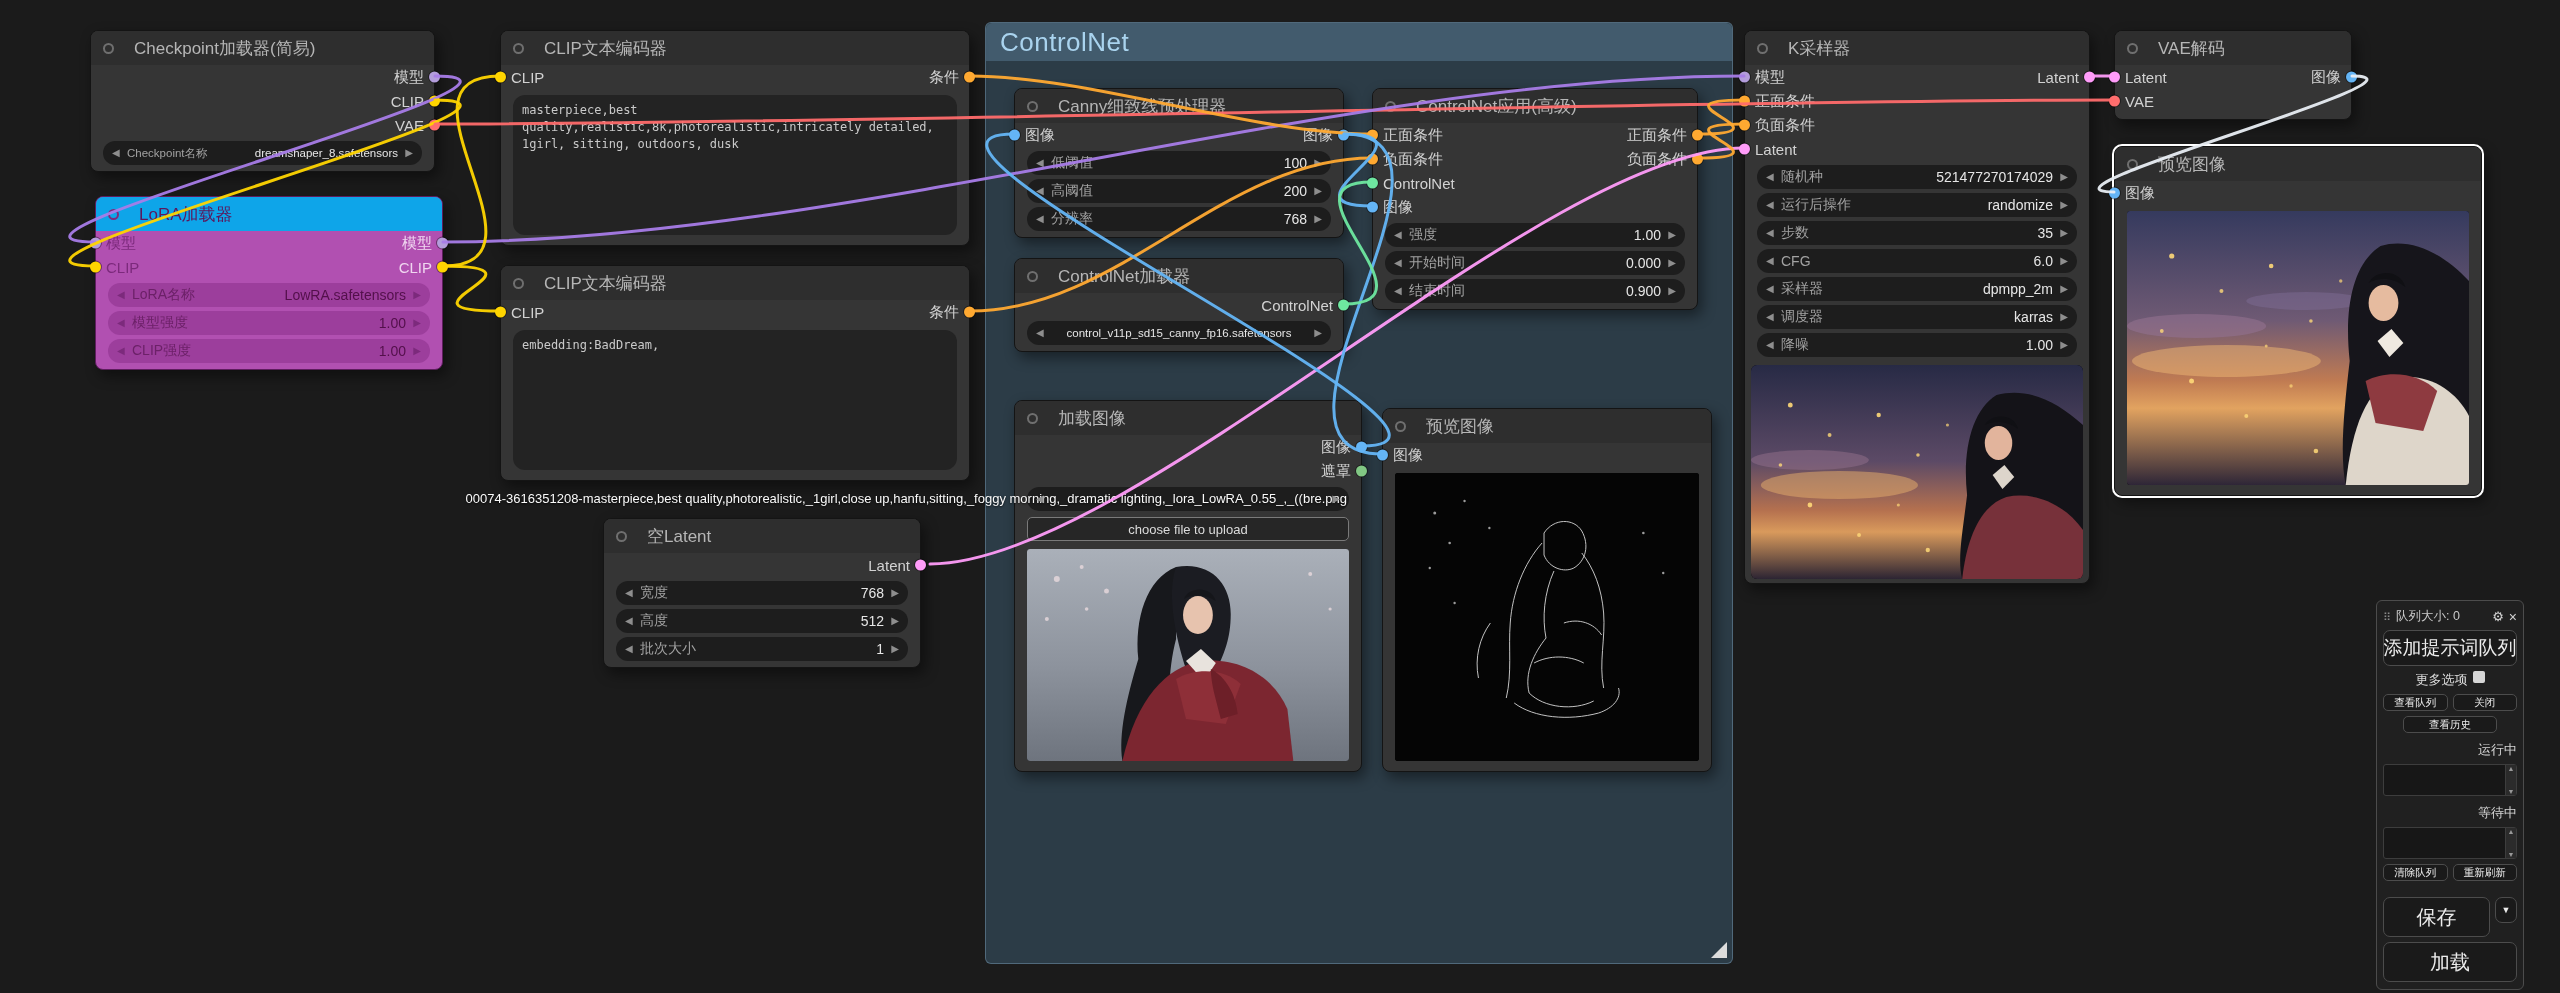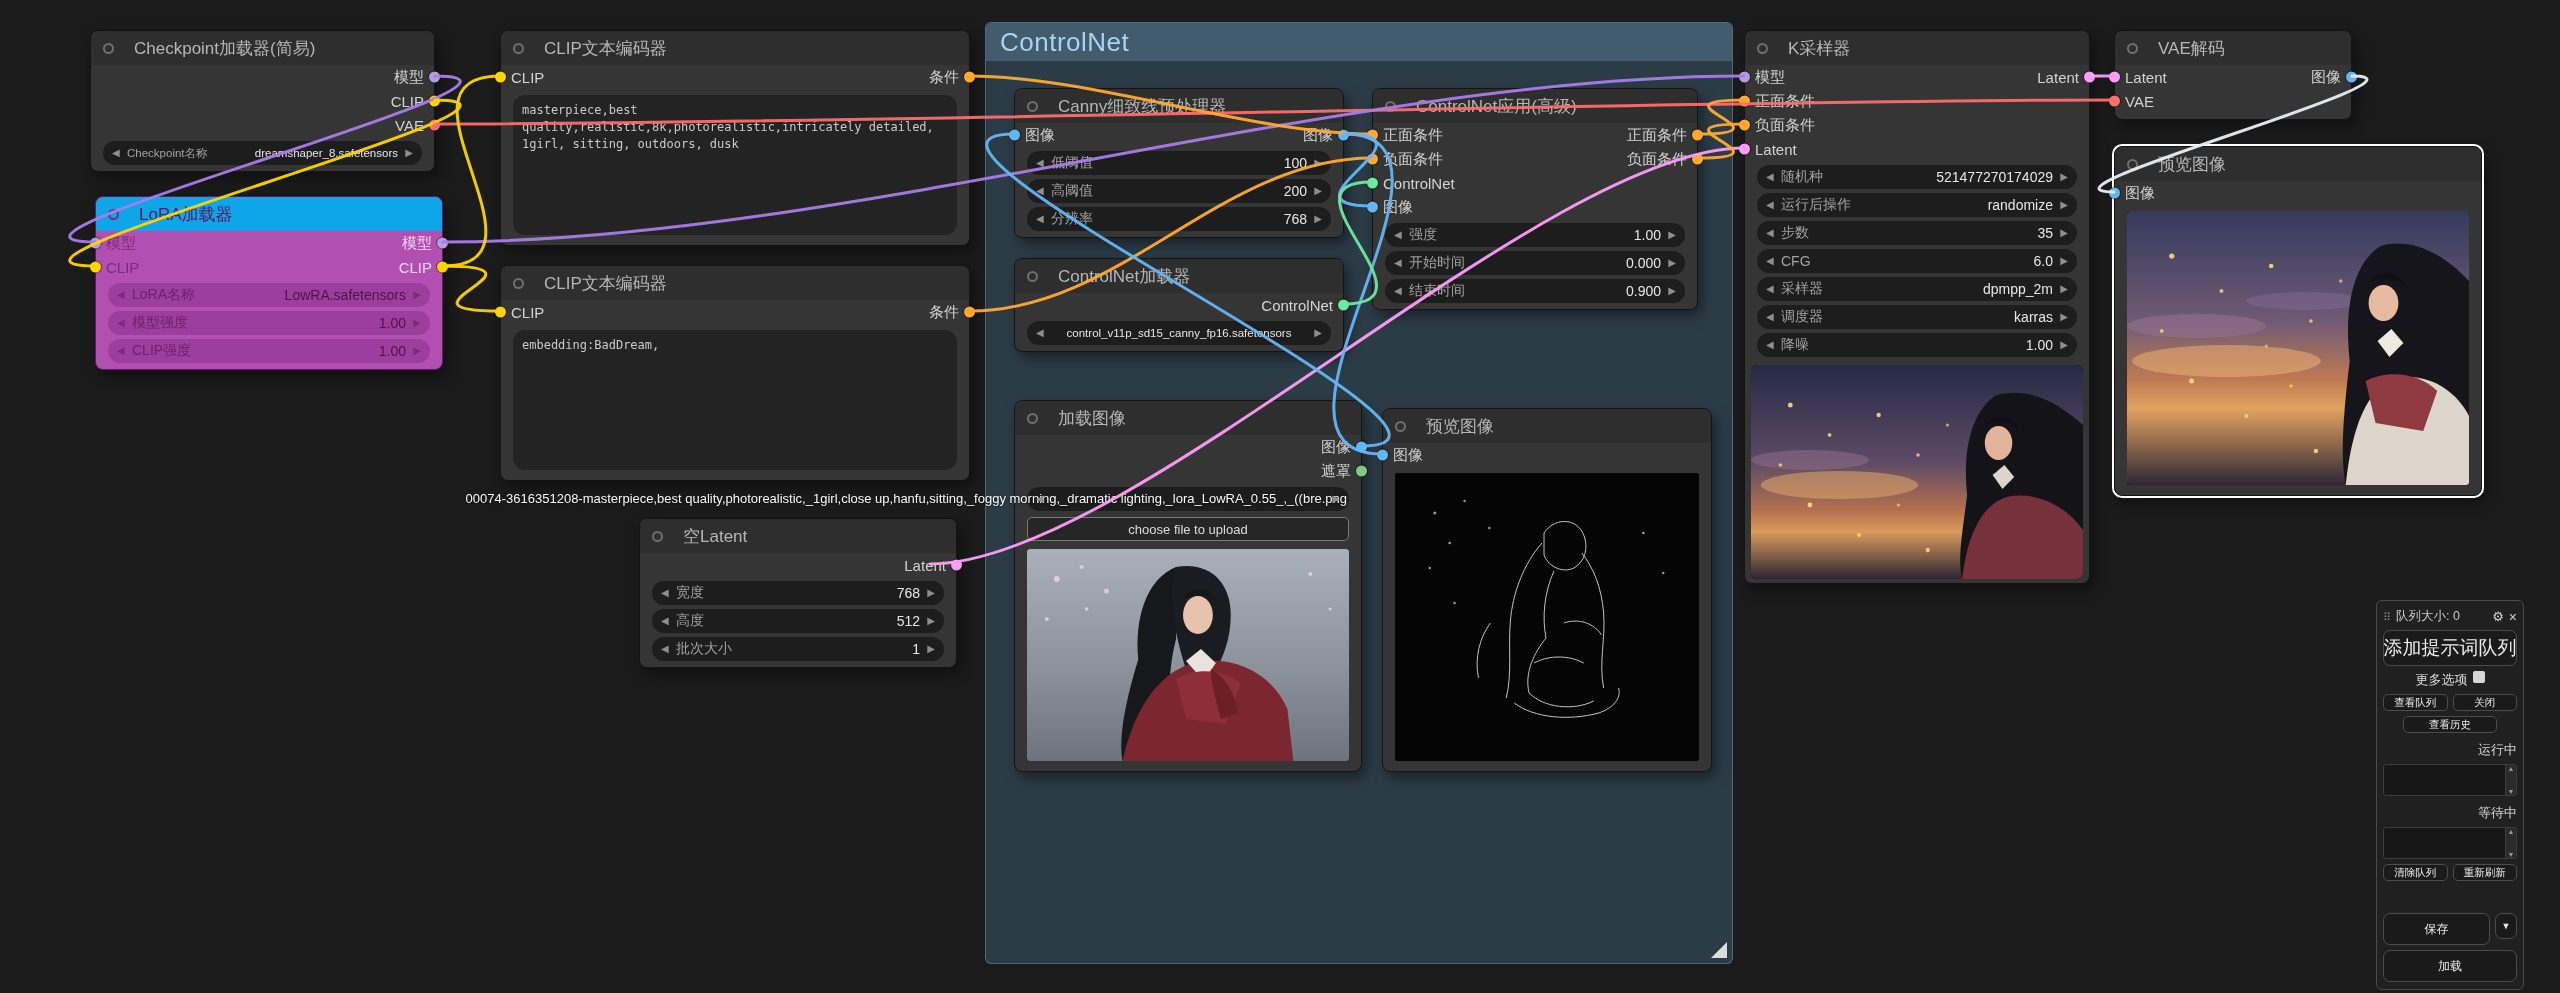--- a/index.html
+++ b/index.html
@@ -66,21 +66,21 @@
   #menu{position:absolute;left:2376px;top:600px;width:148px;height:390px;background:#202020;border:1px solid #4c4c4c;border-radius:6px;z-index:100;padding:7px 6px;color:#ddd;display:flex;flex-direction:column;gap:5px;font-size:13px}
   .mhead{display:flex;align-items:center;gap:5px;color:#c9c9c9;font-size:12.5px;white-space:nowrap}
   .mhead .sp{flex:1}
   .drag::before{content:"⠿";color:#8a8a8a;font-size:11px}
   .gear::before{content:"⚙";font-size:13px}
   .xx::before{content:"×";font-size:14px}
   .micon{color:#d2d2d2}
   .btn{background:#1a1a1a;border:1px solid #4c4c4c;border-radius:7px;color:#ececec;display:flex;align-items:center;justify-content:center;white-space:nowrap;overflow:hidden}
   .btn.big{height:36px;font-size:19px}
   .btn.small{height:17px;font-size:10.5px;flex:1;border-radius:5px}
-  .btn.wide{height:32px;font-size:12px;flex:1}
+  .btn.wide{height:40px;font-size:20px;flex:1}
   .mrow{display:flex;gap:5px;}
   .mrow.center{justify-content:center}
   .mlabel{text-align:right;color:#d5d5d5;font-size:13px;margin-top:3px}
   .qlist{height:32px;background:#171717;border:1px solid #3d3d3d;border-radius:3px;position:relative}
   .qscroll{position:absolute;right:0;top:0;bottom:0;width:11px;background:#2b2b2b;display:flex;flex-direction:column;justify-content:space-between;align-items:center;font-size:7px;color:#999;border-left:1px solid #3d3d3d}
   .qscroll::before{content:"▲"}
   .qscroll::after{content:"▼"}
   .chk{width:12px;height:12px;background:#d6d6d6;border-radius:2px;display:inline-block}
   .ddbtn{width:22px;height:26px;font-size:9px}
   .ddbtn::before{content:"▼"}
@@ -182,21 +182,21 @@
     </div>
     <div class="row io">
       <span class="dot in c-clip"></span>
       <span class="sl">CLIP</span>
       <span class="sr">条件</span>
       <span class="dot out c-cond"></span>
     </div>
     <div class="prompt">embedding:BadDream,</div>
   </div>
 
-  <div class="node" style="left:639px;top:518px;width:318px;height:150px">
+  <div class="node" style="left:603px;top:518px;width:318px;height:150px">
     <div class="ntitle">
       <span class="cdot"></span>
       <span>空Latent</span>
     </div>
     <div class="row ro">
         <span class="sr">Latent</span>
         <span class="dot out c-latent"></span>
       </div>
     <div class="widget">
       <span class="arr arr-l"></span>

